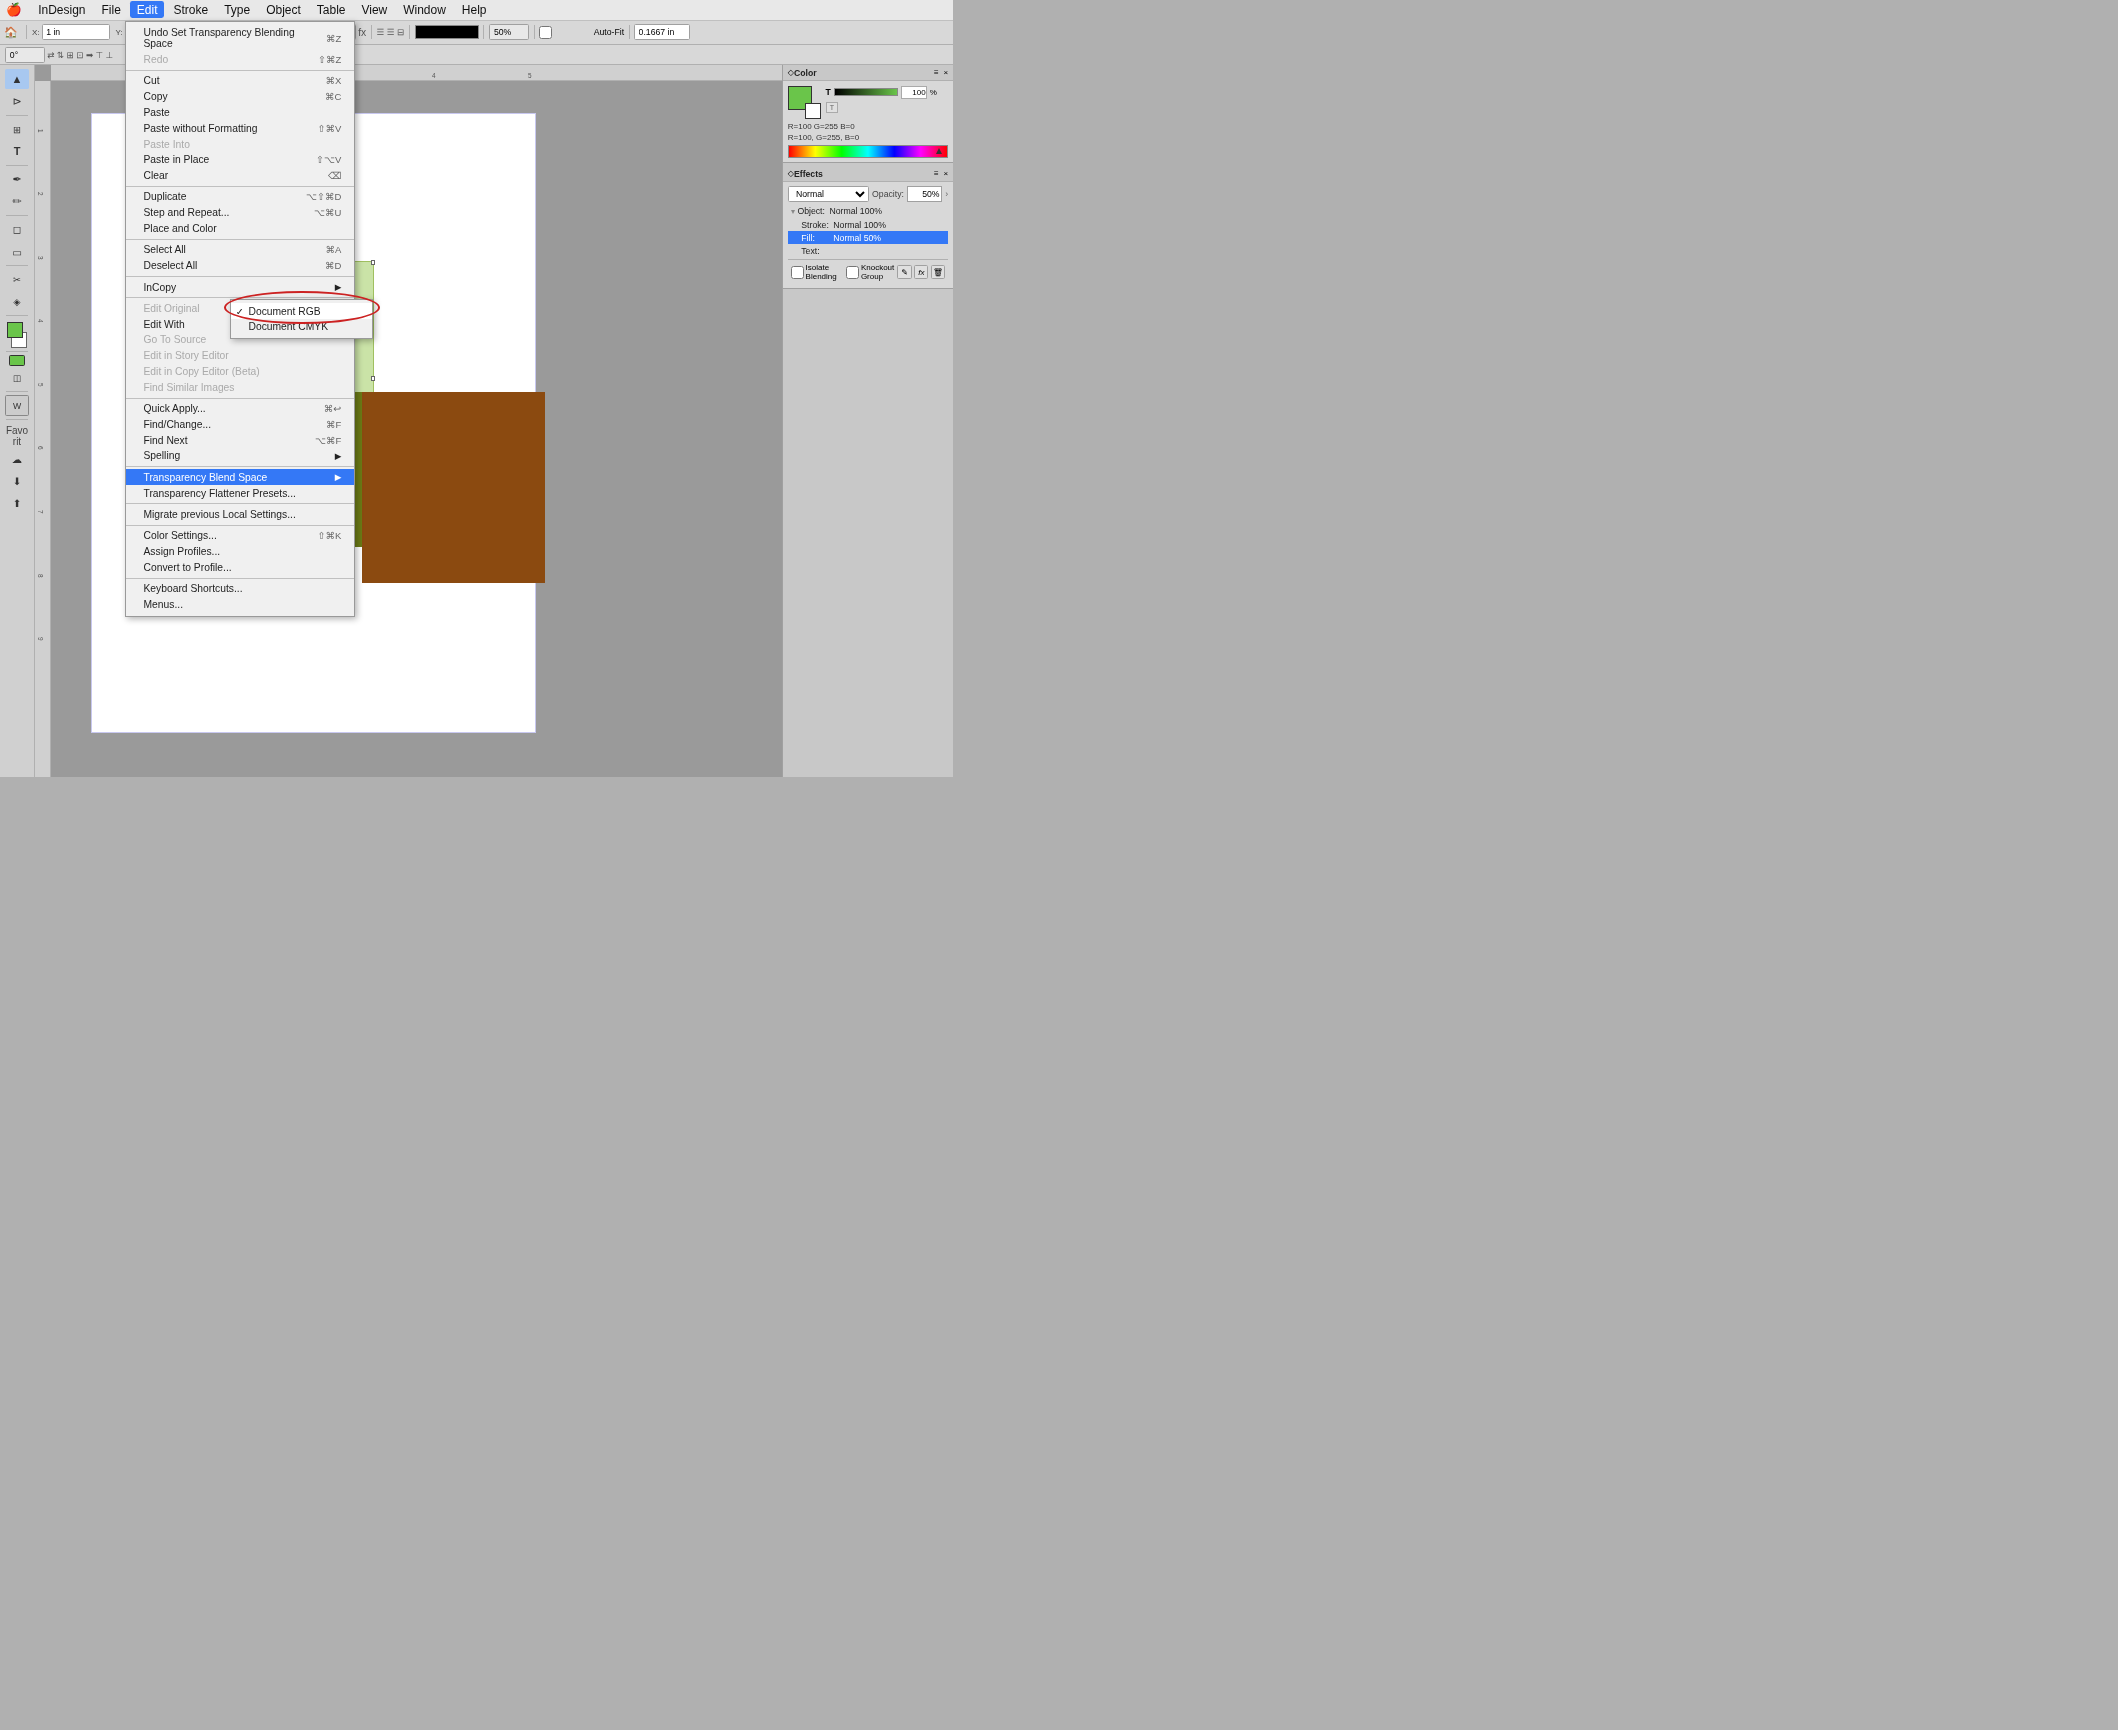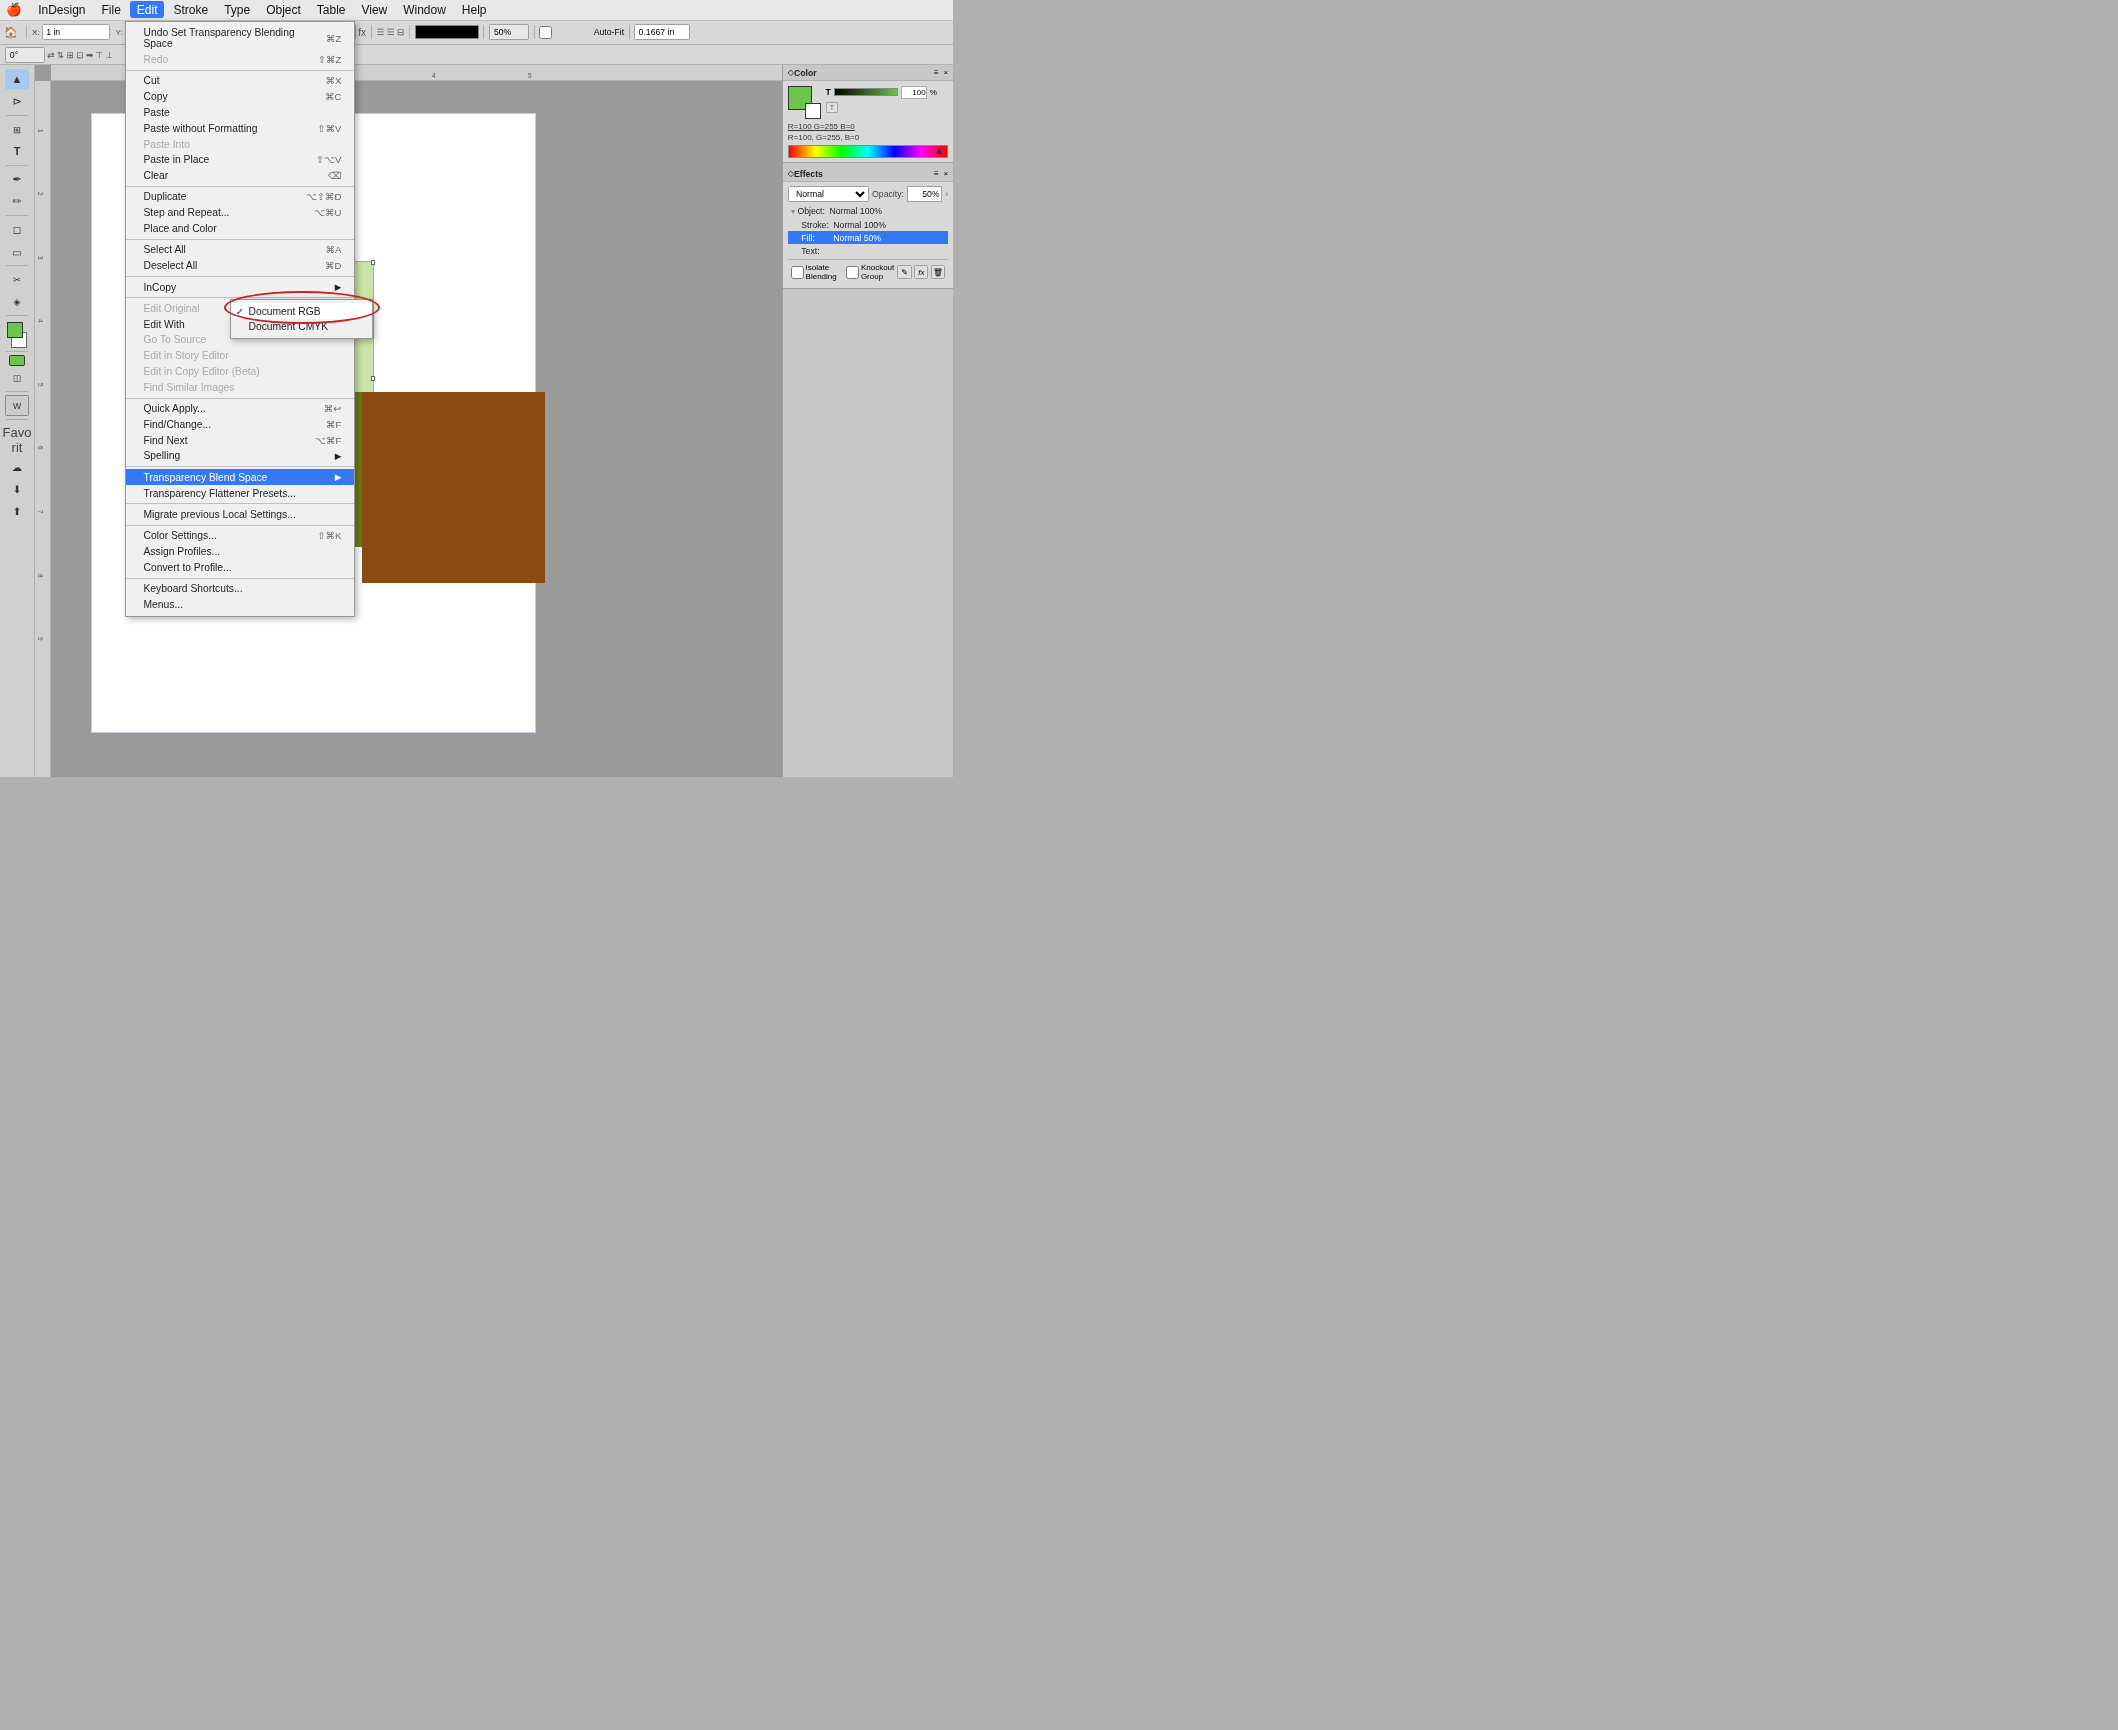--- a/index.html
+++ b/index.html
@@ -528,21 +528,21 @@
     <div class="color-boxes">
       <div class="color-box-back"></div>
       <div class="color-box-front"></div>
     </div>
     <div class="tool-sep"></div>
     <div class="tool-btn" style="width:16px; height:11px; background:#6ac54a; border:0.8px solid #333; font-size:6.4px;"></div>
     <div class="tool-btn" style="font-size:8.7px;">◫</div>
     <div class="tool-sep"></div>
     <div class="tool-btn" style="font-size:8.7px; border:0.8px solid #888; background:#ccc;">W</div>
     <div class="tool-sep"></div>
-    <div style="font-size:13px; color:#444; text-align:center; padding-top:1.6px;">Favo<br>rit</div>
+    <div style="font-size:10px; color:#444; text-align:center; padding-top:1.6px;">Favo<br>rit</div>
     <div class="tool-btn" style="font-size:10.3px;">☁</div>
     <div class="tool-btn" style="font-size:10.3px;">⬇</div>
     <div class="tool-btn" style="font-size:10.3px;">⬆</div>
   </div>
 
   <div class="canvas-area">
     <div class="ruler-top">
       <div class="ruler-ticks">
         <span style="position:absolute; left:95px; bottom:1.6px; font-size:6.4px; color:#555;">1</span>
         <span style="position:absolute; left:191px; bottom:1.6px; font-size:6.4px; color:#555;">2</span>
@@ -607,21 +607,21 @@
               <input style="width: 25.4px; height: 12.7px; font-size: 8px; border: 0.8px solid rgb(170, 170, 170); text-align: right;" value="100">
               <span style="font-size:8px;">%</span>
             </div>
             <div style="display:flex; align-items:center; gap:3.2px; margin-top:1.6px;">
               <div style="width:12.7px; height:11px; background:#e0e0e0; border:0.8px solid #aaa;">
                 <span style="font-size:7.1px; color:#666; display:block; text-align:center; line-height:11px;">T</span>
               </div>
             </div>
           </div>
         </div>
-        <div style="font-size:8px; color:#333; margin-bottom:1.6px;text-decoration:underline;">R=100 G=255 B=0</div>
+        <div style="font-size:8px; color:#333; margin-bottom:1.6px;">R=100 G=255 B=0</div>
         <div style="font-size:8px; color:#333; margin-bottom:3.2px;">R=100, G=255, B=0</div>
 
         <div style="position:relative; margin-top:3.2px;">
           <div style="height:12.7px; background:linear-gradient(to right, #ff0000, #ffff00, #00ff00, #00ffff, #0000ff, #ff00ff, #ff0000); border:0.8px solid #888; position:relative;">
             <div style="position:absolute; right:4.8px; top:1.6px; width:0; height:0; border-left:3.2px solid transparent; border-right:3.2px solid transparent; border-bottom:6.4px solid #333;"></div>
           </div>
         </div>
       </div>
     </div>
 

